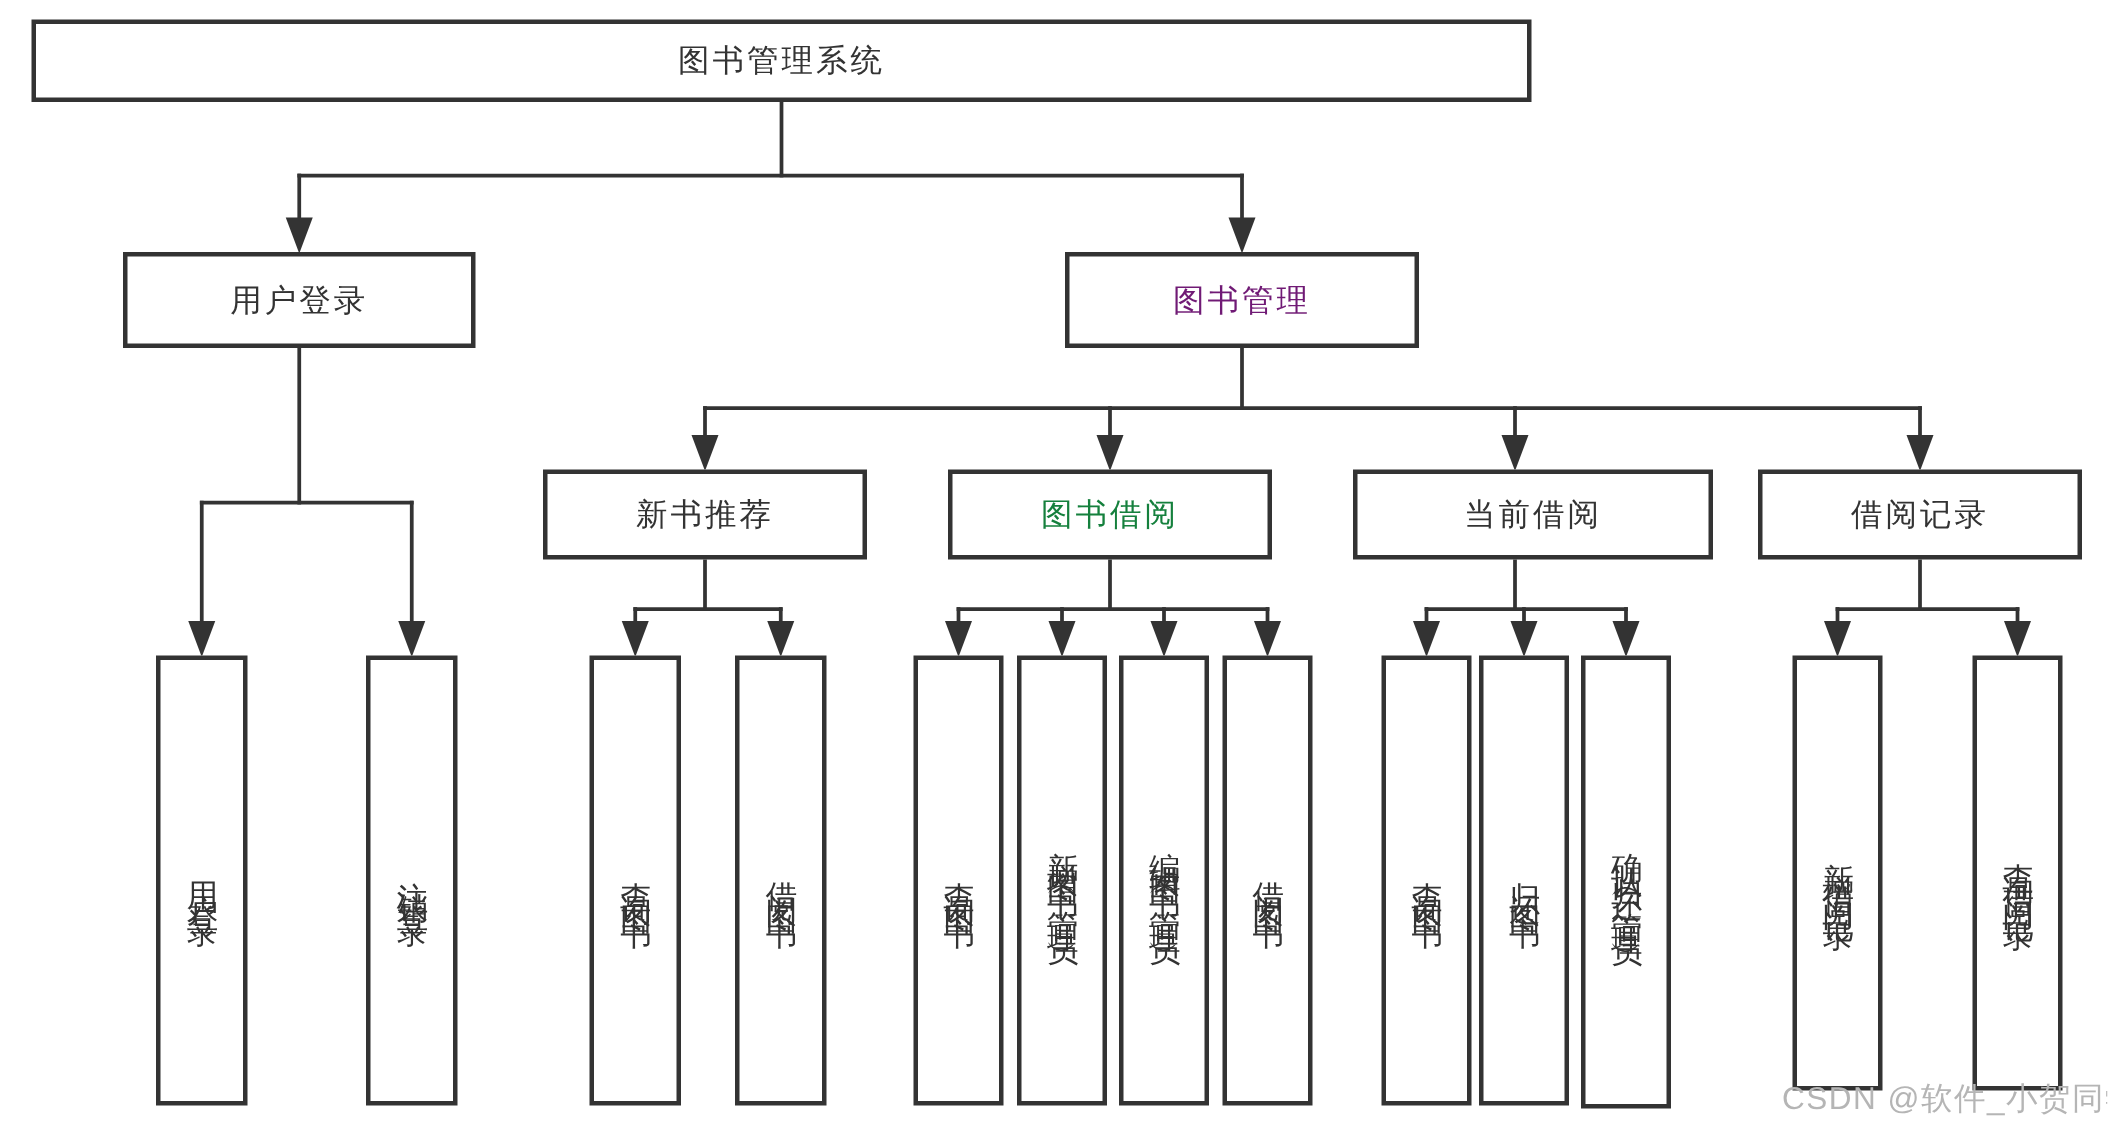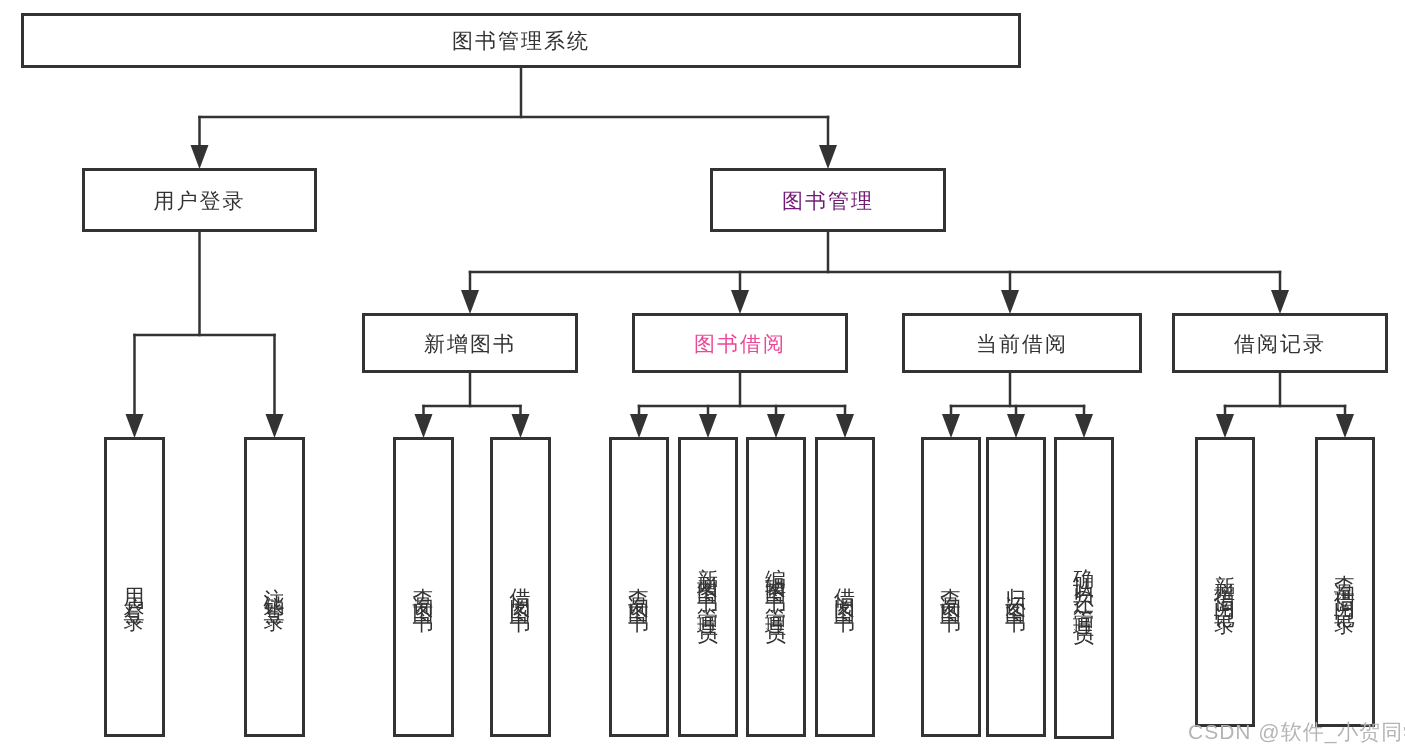--- a/index.html
+++ b/index.html
@@ -109,23 +109,23 @@
       <div class="node horizontal" style="left: 21px; top: 13px; width: 1000px; height: 55px; border: 3px solid rgb(51, 51, 51); background: rgb(255, 255, 255); color: rgb(51, 51, 51);">
         <span class="node-label">图书管理系统</span>
       </div>
       <div class="node horizontal" style="left: 82px; top: 168px; width: 235px; height: 64px; border: 3px solid rgb(51, 51, 51); background: rgb(255, 255, 255); color: rgb(51, 51, 51);">
         <span class="node-label">用户登录</span>
       </div>
       <div class="node horizontal" style="left: 710px; top: 168px; width: 236px; height: 64px; border: 3px solid rgb(51, 51, 51); background: rgb(255, 255, 255); color: #701a75;">
         <span class="node-label">图书管理</span>
       </div>
       <div class="node horizontal" style="left: 362px; top: 313px; width: 216px; height: 60px; border: 3px solid rgb(51, 51, 51); background: rgb(255, 255, 255); color: rgb(51, 51, 51);">
-        <span class="node-label">新增图书</span>
+        <span class="node-label">新书推荐</span>
       </div>
-      <div class="node horizontal" style="left: 632px; top: 313px; width: 216px; height: 60px; border: 3px solid rgb(51, 51, 51); background: rgb(255, 255, 255); color: #ec4899;">
+      <div class="node horizontal" style="left: 632px; top: 313px; width: 216px; height: 60px; border: 3px solid rgb(51, 51, 51); background: rgb(255, 255, 255); color: #15803d;">
         <span class="node-label">图书借阅</span>
       </div>
       <div class="node horizontal" style="left: 902px; top: 313px; width: 240px; height: 60px; border: 3px solid rgb(51, 51, 51); background: rgb(255, 255, 255); color: rgb(51, 51, 51);">
         <span class="node-label">当前借阅</span>
       </div>
       <div class="node horizontal" style="left: 1172px; top: 313px; width: 216px; height: 60px; border: 3px solid rgb(51, 51, 51); background: rgb(255, 255, 255); color: rgb(51, 51, 51);">
         <span class="node-label">借阅记录</span>
       </div>
       <div class="node vertical" style="left: 104px; top: 437px; width: 61px; height: 300px; border: 3px solid rgb(51, 51, 51); background: rgb(255, 255, 255); color: rgb(51, 51, 51);">
         <span class="node-label">用户登录</span>

